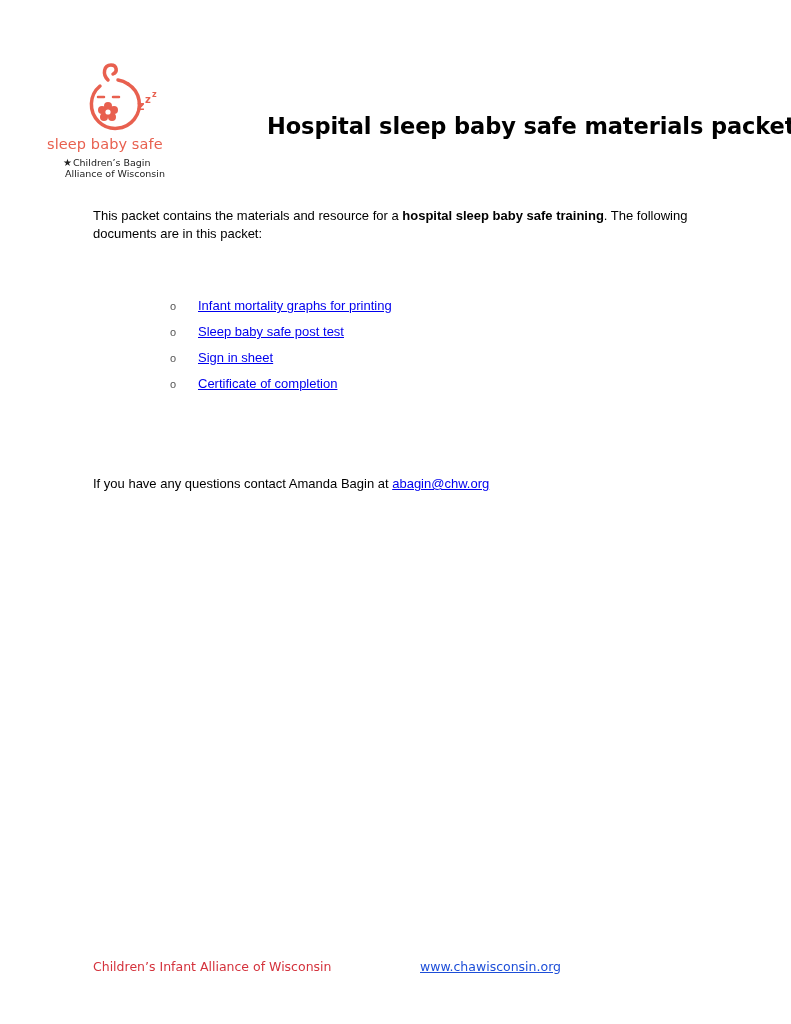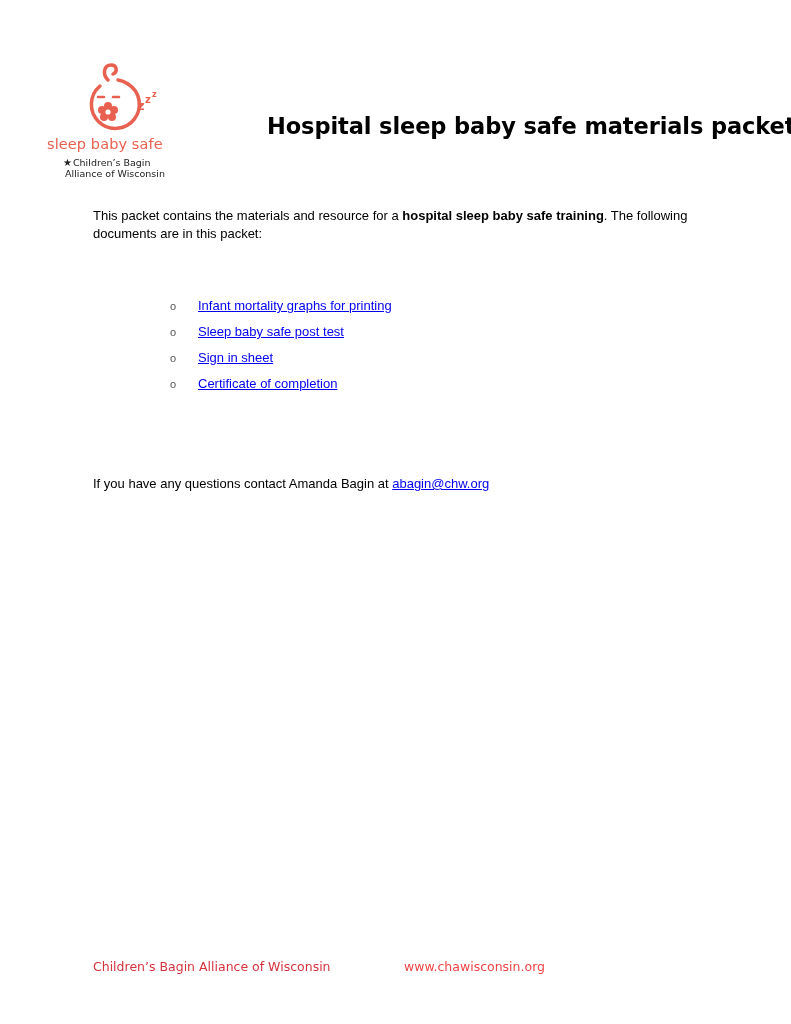--- a/index.html
+++ b/index.html
@@ -12,21 +12,21 @@
     .logo-star { font-size: 10px; margin-right: 1px; }
     .title { position: absolute; left: 223px; top: 113px; font-family: "DejaVu Sans", sans-serif; font-weight: bold; font-size: 22.5px; white-space: nowrap; letter-spacing: -0.1px; margin-left: 44px; }
     .intro { position: absolute; left: 93px; top: 207px; width: 620px; font-family: "Liberation Sans", sans-serif; font-size: 13px; line-height: 18px; }
     .intro b { font-weight: bold; }
     .doc-list { position: absolute; left: 158px; top: 281px; margin: 12px; padding: 0; list-style: none; }
     .doc-list li { height: 26px; line-height: 26px; font-family: "Liberation Sans", sans-serif; font-size: 13px; white-space: nowrap; }
     .bullet { display: inline-block; width: 28px; color: #555; font-size: 11px; }
     .doc-list a, .email { color: #0000ee; text-decoration: underline; }
     .contact { position: absolute; left: 93px; top: 476px; font-family: "Liberation Sans", sans-serif; font-size: 13px; white-space: nowrap; }
     .footer-left { position: absolute; left: 93px; top: 959px; font-size: 12.5px; color: #d4323c; white-space: nowrap; }
-    .footer-right { position: absolute; left: 404px; top: 959px; font-size: 12.5px; color: #ef4444; white-space: nowrap; }
+    .footer-right { position: absolute; left: 420px; top: 959px; font-size: 12.5px; color: #1d4ed8; white-space: nowrap; text-decoration: underline; }
   </style>
 </head>
 <body>
 
 <div class="logo">
   <svg width="90" height="78" viewBox="0 0 90 78">
 
     <path d="M30 20 C 24 14, 26 5, 33 5 C 39 5, 40 12, 35 14" fill="none" stroke="#e8604f" stroke-width="3.5" stroke-linecap="round"></path>
 
     <path d="M22 26 A 24 24 0 1 0 50 24" fill="none" stroke="#e8604f" stroke-width="3.5" stroke-linecap="round"></path>
@@ -60,14 +60,14 @@
 
 <ul class="doc-list">
   <li><span class="bullet">o</span><a href="#">Infant mortality graphs for printing</a></li>
   <li><span class="bullet">o</span><a href="#">Sleep baby safe post test</a></li>
   <li><span class="bullet">o</span><a href="#">Sign in sheet</a></li>
   <li><span class="bullet">o</span><a href="#">Certificate of completion</a></li>
 </ul>
 
 <div class="contact"><span>If you have any questions contact Amanda Bagin at </span><a href="#" class="email">abagin@chw.org</a></div>
 
-<div class="footer-left">Children’s Bagin Alliance of Wisconsin</div>
+<div class="footer-left">Children’s Infant Alliance of Wisconsin</div>
 <div class="footer-right">www.chawisconsin.org</div>
 
 </body></html>

